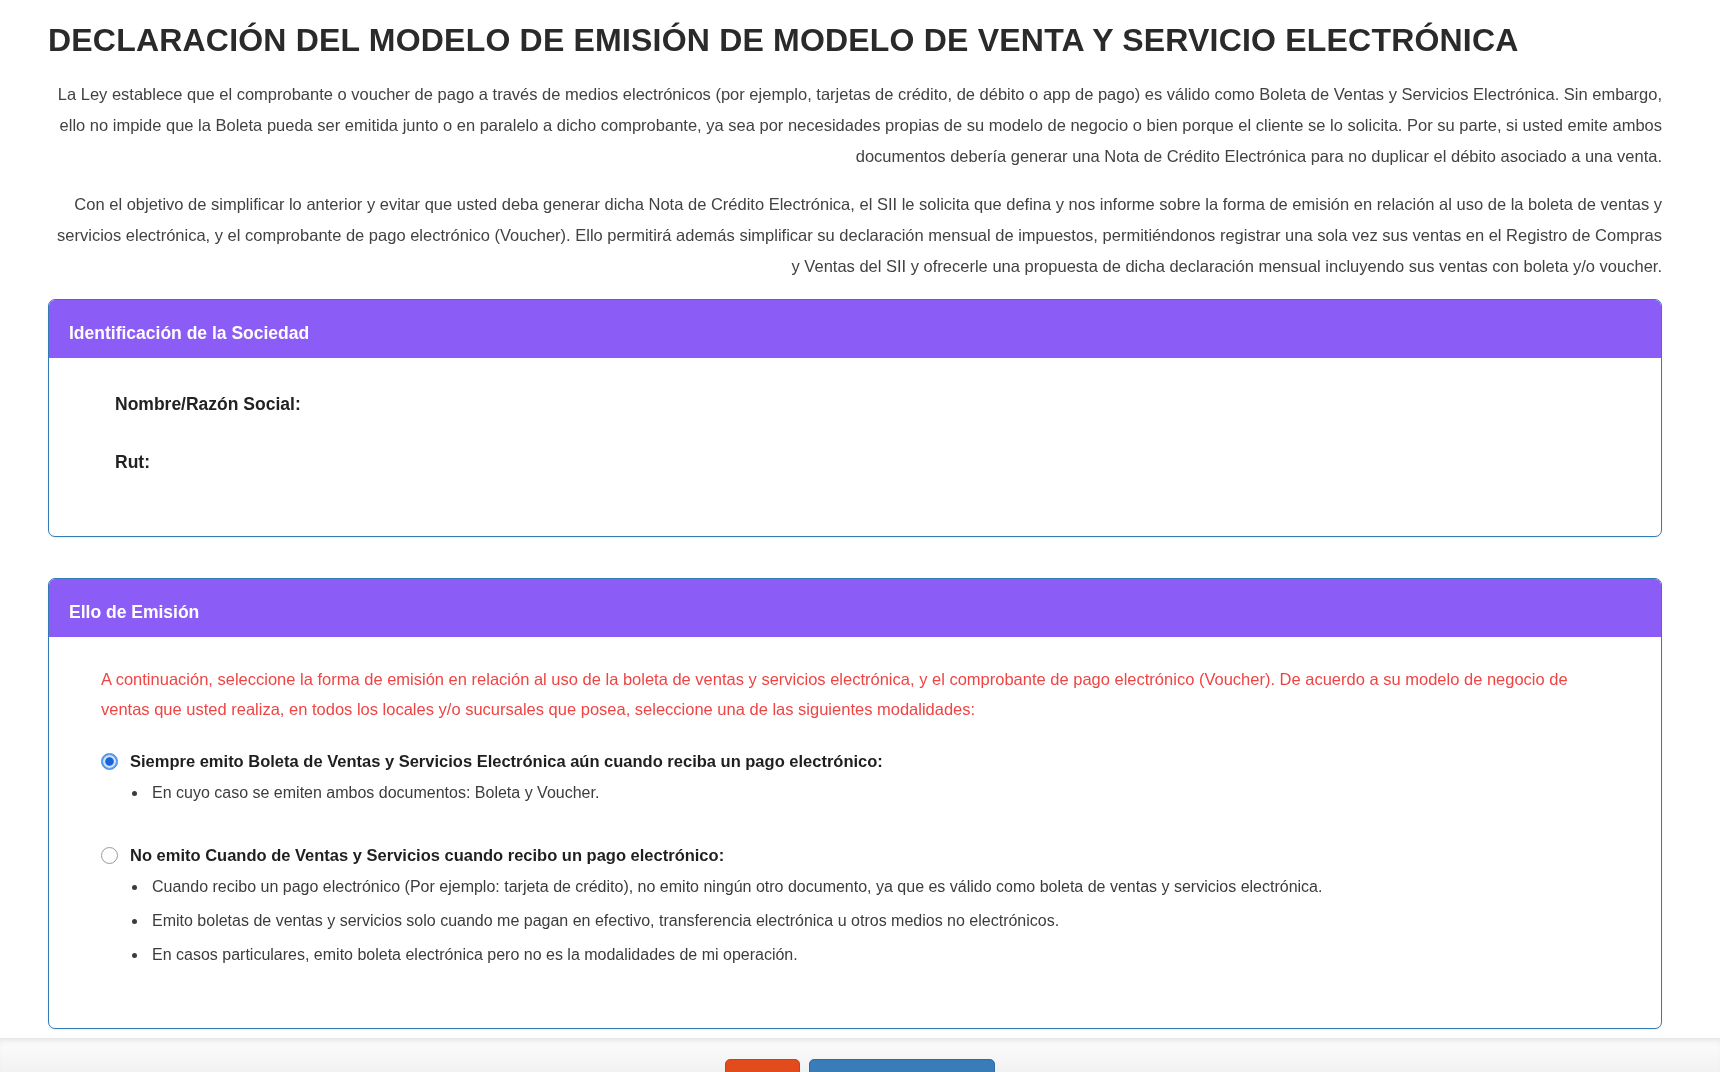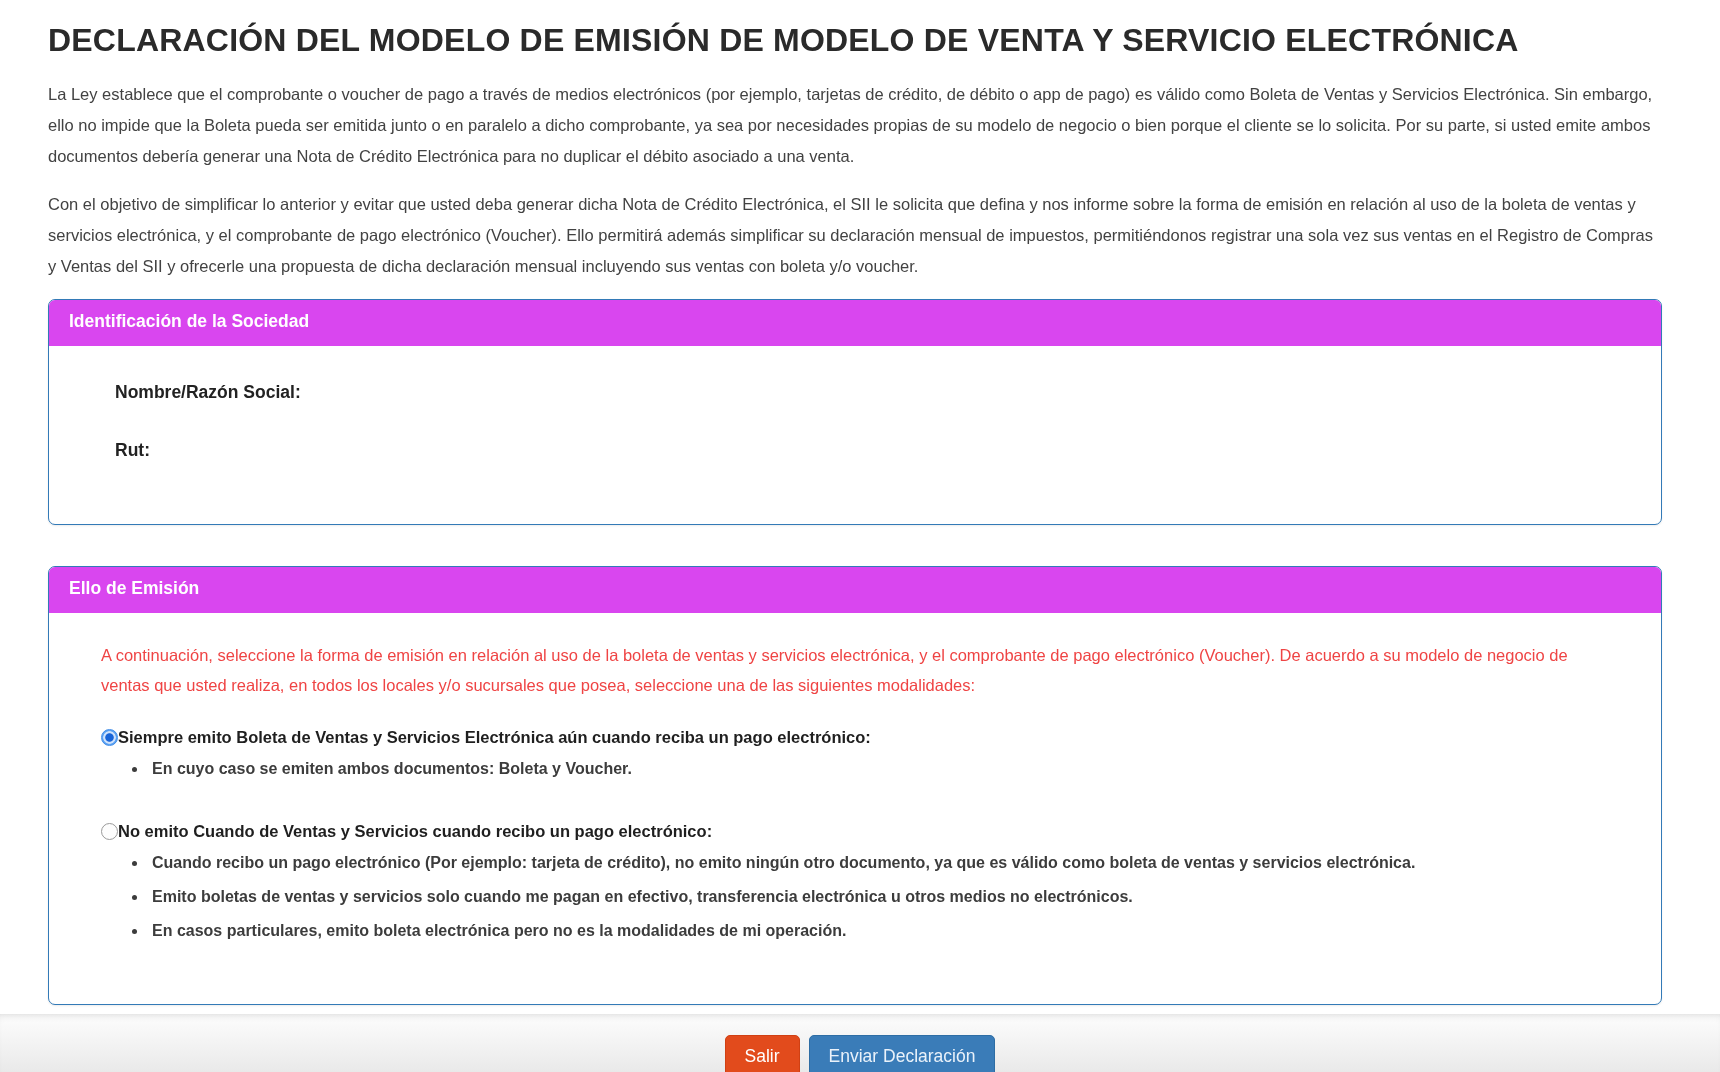--- a/index.html
+++ b/index.html
@@ -19,36 +19,37 @@
     font-weight: bold;
     color: #2a2a2a;
     margin: 22px 0 20px;
     letter-spacing: 0.2px;
   }
   .intro p {
     font-size: 16.5px;
     line-height: 31px;
     color: #424242;
     margin: 0 0 17px;
+    text-align: right;
   }
 
   
   .panel {
     border: 1px solid #337ab7;
     border-radius: 7px;
     background: #ffffff;
     box-shadow: 0 1px 2px rgba(0,0,0,0.08);
     overflow: hidden;
   }
   .panel-heading {
-    background: #d946ef;
+    background: #8b5cf6;
     color: #ffffff;
     font-size: 17.5px;
     font-weight: bold;
-    padding: 11px 20px 14px;
+    padding: 23px 20px 14px;
   }
   .panel-id { margin-top: 10px; }
   .panel-id .panel-body {
     min-height: 178px;
     padding: 36px 20px 20px 66px;
   }
   .field-label {
     font-size: 17.5px;
     font-weight: bold;
     color: #222;
@@ -64,20 +65,21 @@
     line-height: 30px;
     color: #ef4444;
     margin-bottom: 28px;
   }
 
   .option { margin-top: 12px; }
   .option + .option { margin-top: 44px; }
   .option-head {
     display: flex;
     align-items: center;
+    gap: 12px;
     cursor: pointer;
   }
   .radio {
     width: 17px; height: 17px;
     border-radius: 50%;
     border: 1px solid #9a9a9a;
     background: #fdfdfd;
     flex: 0 0 auto;
   }
   .radio.selected {
@@ -85,21 +87,20 @@
     background: radial-gradient(circle, #1864d8 0% 36%, #cfe2fb 44% 56%, #5ea4f3 62% 100%);
   }
   .option-label {
     font-size: 16.5px;
     font-weight: bold;
     color: #1f1f1f;
   }
   .option ul {
     margin: 13px 0 0 47px;
     list-style: disc;
-    font-weight: bold;
   }
   .option ul li {
     font-size: 16px;
     color: #3c3c3c;
     margin-bottom: 16px;
     padding-left: 4px;
   }
 
   
   .footer-band {

